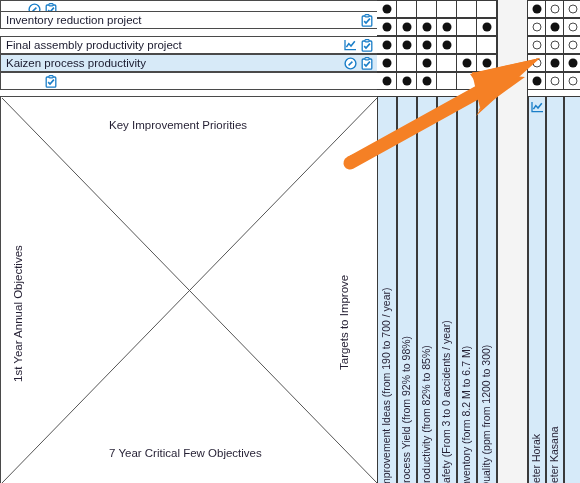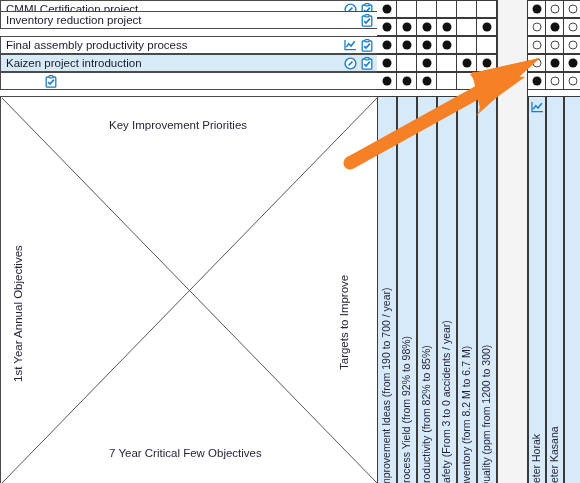--- a/index.html
+++ b/index.html
@@ -121,21 +121,20 @@
   
   .arrow { position: absolute; left: 0; top: 0; pointer-events: none; }
 </style>
 </head>
 <body>
 
 <div id="root">
 
   <div id="obj-rows">
       <div class="obj-row" style="top: 0px;">
-        <div class="obj-label">CMMI Certification project</div>
         <div class="obj-icons">
           <span class="ico"><svg width="13" height="13" viewBox="0 0 13 13">
               <circle cx="6.5" cy="6.5" r="5.4" fill="#fff" stroke="#1a7ec8" stroke-width="1.4"></circle>
               <path d="M4.6 8.4 L8.4 4.6" stroke="#1a7ec8" stroke-width="1.5"></path>
             </svg></span>
           <span class="ico"><svg width="12" height="13" viewBox="0 0 12 13">
               <rect x="1.2" y="2" width="9.6" height="10.2" rx="1" fill="#fff" stroke="#1a7ec8" stroke-width="1.3"></rect>
               <rect x="4" y="0.6" width="4" height="2.3" rx="0.6" fill="#fff" stroke="#1a7ec8" stroke-width="1.1"></rect>
               <path d="M3.2 7.1 L5 9 L8.9 4.6" stroke="#1a7ec8" stroke-width="1.6" fill="none"></path>
             </svg></span>
@@ -145,35 +144,35 @@
         <div class="obj-label">Inventory reduction project</div>
         <div class="obj-icons">
           <span class="ico"><svg width="12" height="13" viewBox="0 0 12 13">
               <rect x="1.2" y="2" width="9.6" height="10.2" rx="1" fill="#fff" stroke="#1a7ec8" stroke-width="1.3"></rect>
               <rect x="4" y="0.6" width="4" height="2.3" rx="0.6" fill="#fff" stroke="#1a7ec8" stroke-width="1.1"></rect>
               <path d="M3.2 7.1 L5 9 L8.9 4.6" stroke="#1a7ec8" stroke-width="1.6" fill="none"></path>
             </svg></span>
         </div>
       </div>
       <div class="obj-row" style="top: 36px;">
-        <div class="obj-label">Final assembly productivity process</div>
+        <div class="obj-label">Final assembly productivity project</div>
         <div class="obj-icons">
           <span class="ico"><svg width="13" height="12" viewBox="0 0 13 12">
               <path d="M1 1 L1 10.6 L12 10.6" stroke="#1a7ec8" stroke-width="1.3" fill="none"></path>
               <path d="M2.4 8.2 L4.8 4.6 L7 7 L10.8 2.2" stroke="#1a7ec8" stroke-width="1.5" fill="none"></path>
             </svg></span>
           <span class="ico"><svg width="12" height="13" viewBox="0 0 12 13">
               <rect x="1.2" y="2" width="9.6" height="10.2" rx="1" fill="#fff" stroke="#1a7ec8" stroke-width="1.3"></rect>
               <rect x="4" y="0.6" width="4" height="2.3" rx="0.6" fill="#fff" stroke="#1a7ec8" stroke-width="1.1"></rect>
               <path d="M3.2 7.1 L5 9 L8.9 4.6" stroke="#1a7ec8" stroke-width="1.6" fill="none"></path>
             </svg></span>
         </div>
       </div>
       <div class="obj-row sel" style="top: 54px;">
-        <div class="obj-label">Kaizen project introduction</div>
+        <div class="obj-label">Kaizen process productivity</div>
         <div class="obj-icons">
           <span class="ico"><svg width="13" height="13" viewBox="0 0 13 13">
               <circle cx="6.5" cy="6.5" r="5.4" fill="#fff" stroke="#1a7ec8" stroke-width="1.4"></circle>
               <path d="M4.6 8.4 L8.4 4.6" stroke="#1a7ec8" stroke-width="1.5"></path>
             </svg></span>
           <span class="ico"><svg width="12" height="13" viewBox="0 0 12 13">
               <rect x="1.2" y="2" width="9.6" height="10.2" rx="1" fill="#fff" stroke="#1a7ec8" stroke-width="1.3"></rect>
               <rect x="4" y="0.6" width="4" height="2.3" rx="0.6" fill="#fff" stroke="#1a7ec8" stroke-width="1.1"></rect>
               <path d="M3.2 7.1 L5 9 L8.9 4.6" stroke="#1a7ec8" stroke-width="1.6" fill="none"></path>
             </svg></span>

